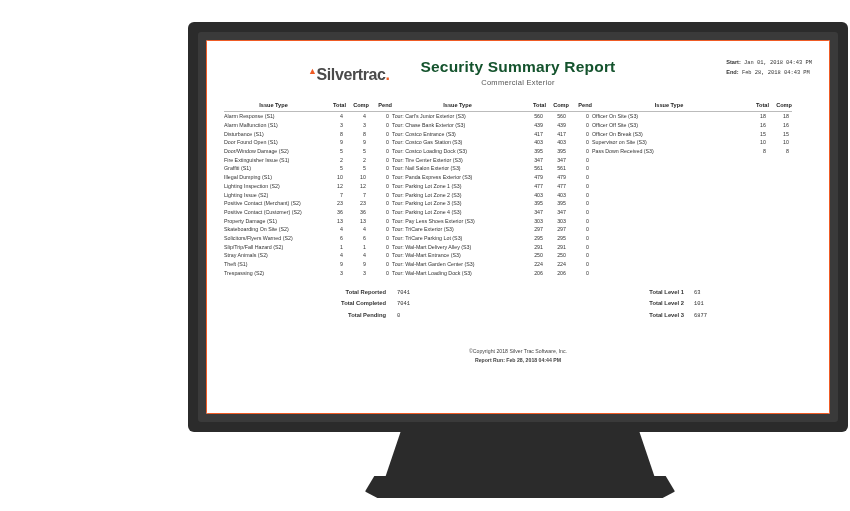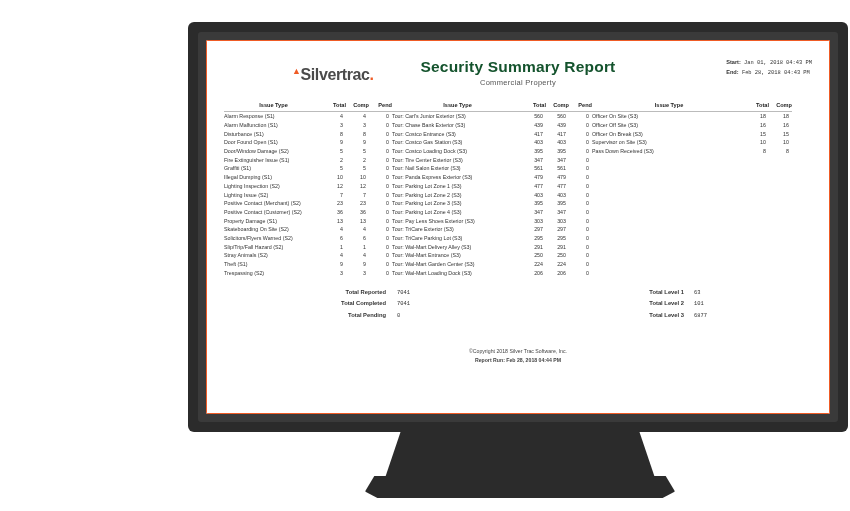--- a/index.html
+++ b/index.html
@@ -13,21 +13,21 @@
   .screen-border{position:absolute;left:0;top:0;width:100%;height:100%;box-sizing:border-box;border:1px solid #ef5b25;}
   .stand-neck{position:absolute;left:385px;top:430px;width:270px;height:48px;background:#2b2b2b;
      clip-path:polygon(6% 0,94% 0,100% 100%,0 100%);}
   .stand-base{position:absolute;left:365px;top:476px;width:310px;height:22px;background:#2b2b2b;border-radius:3px 3px 8px 8px;
      clip-path:polygon(3% 0,97% 0,100% 70%,96% 100%,4% 100%,0 70%);}
 
   
   .page{position:absolute;left:0;top:0;width:624px;height:374px;box-sizing:border-box;padding:14px 18px 8px 18px;color:#333;}
 
   .top{position:relative;height:42px;}
-  .logo{position:absolute;left:68px;top:12px;font-size:16px;font-weight:bold;letter-spacing:-0.4px;color:#4a4a4a;}
+  .logo{position:absolute;left:84px;top:12px;font-size:16px;font-weight:bold;letter-spacing:-0.4px;color:#4a4a4a;}
   .logo .tick{color:#ef5b25;font-size:9px;vertical-align:super;}
   .logo .dot{color:#ef5b25;}
   .title-wrap{text-align:center;padding-top:4px;}
   .rtitle{font-size:15.5px;font-weight:bold;color:#14532d;letter-spacing:0.2px;}
   .rsub{font-size:7.5px;color:#555;margin-top:2px;letter-spacing:0.3px;}
   .daterange{position:absolute;right:0;top:4px;font-family:"Liberation Mono",monospace;font-size:5.4px;line-height:1.45;color:#333;text-align:left;}
   .daterange b{font-family:"Liberation Sans",sans-serif;font-weight:bold;font-size:5.6px;}
 
   
   .cols{display:flex;gap:0px;margin-top:6px;}
@@ -69,21 +69,21 @@
     <div class="bezel-inner"></div>
 
     <div class="screen">
       <div class="page">
 
         <div class="top">
           <div class="logo"><span class="tick">▲</span><span>Silvertrac</span><span class="dot">.</span></div>
 
           <div class="title-wrap">
             <div class="rtitle">Security Summary Report</div>
-            <div class="rsub">Commercial Property</div>
+            <div class="rsub">Commercial Exterior</div>
           </div>
 
           <div class="daterange">
             <div><b>Start:</b> <span>Jan 01, 2018 04:43 PM</span></div>
             <div><b>End:</b> <span>Feb 28, 2018 04:43 PM</span></div>
           </div>
         </div>
 
         <div class="cols">
 

